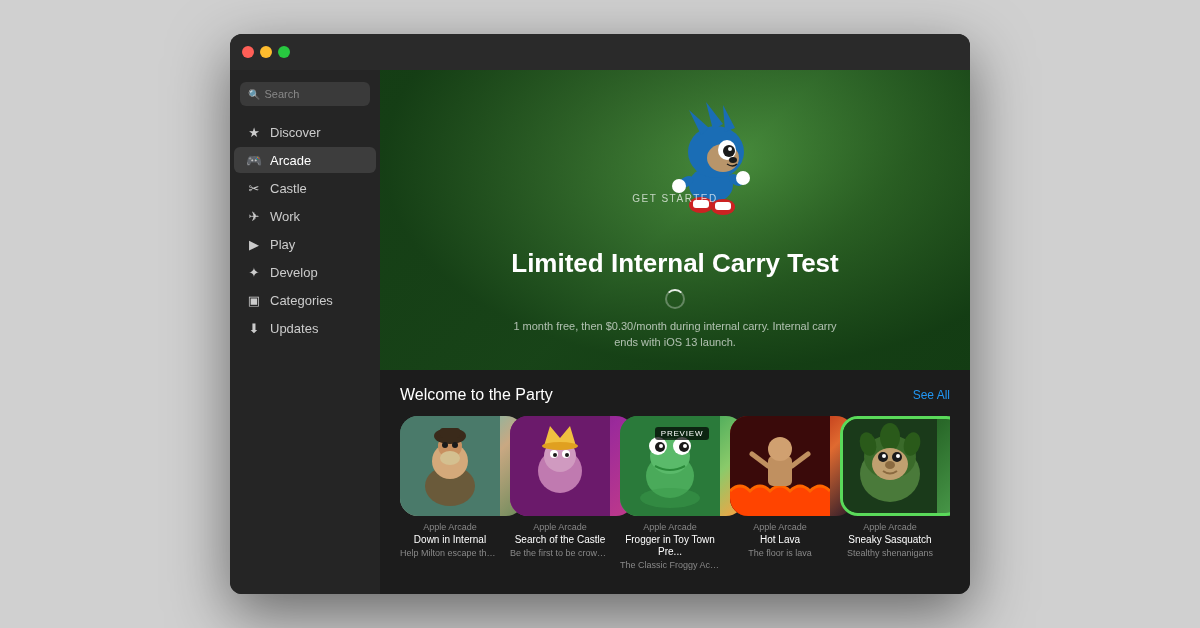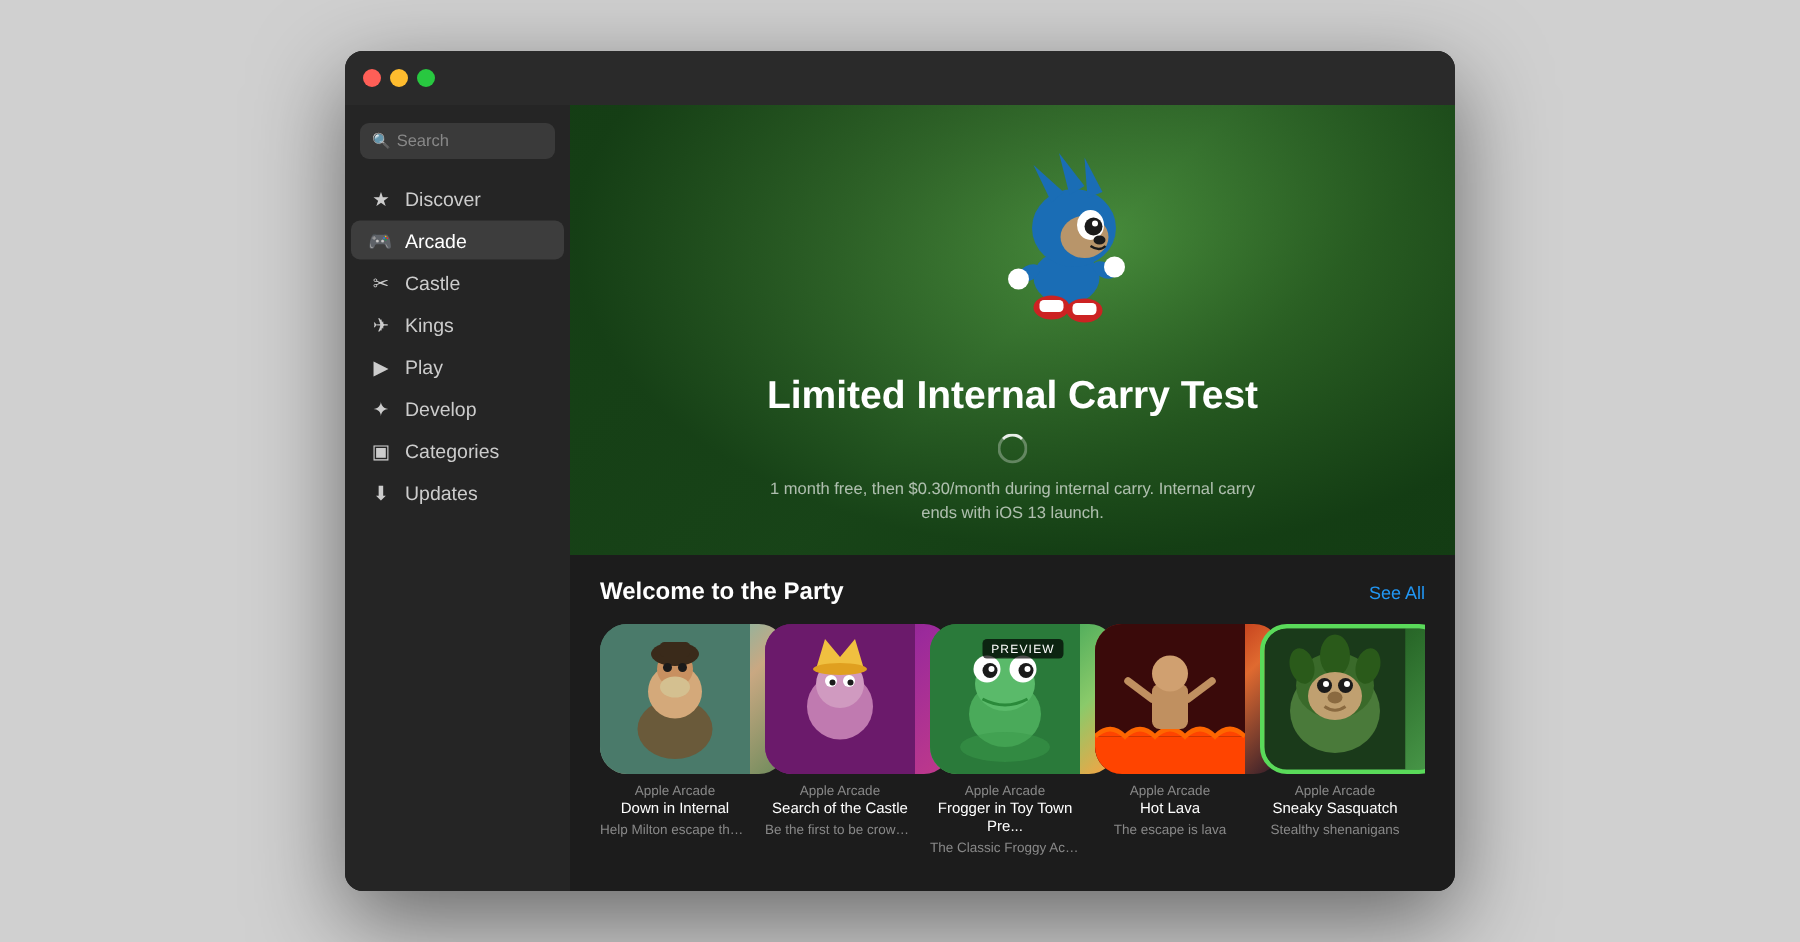--- a/index.html
+++ b/index.html
@@ -171,21 +171,21 @@
     }
     .section-header {
       display: flex;
       justify-content: space-between;
       align-items: center;
       margin-bottom: 12px;
     }
     .section-title {
       color: #fff;
       font-size: 16px;
-      font-weight: 700;
+      font-weight: 400;
     }
     .see-all-link {
       color: #2196f3;
       font-size: 12px;
       cursor: pointer;
     }
     .games-row {
       display: flex;
       gap: 10px;
       overflow-x: auto;
@@ -291,21 +291,21 @@
       <div class="nav-item active">
         <span class="nav-icon">🎮</span>
         <span>Arcade</span>
       </div>
       <div class="nav-item">
         <span class="nav-icon">✂</span>
         <span>Castle</span>
       </div>
       <div class="nav-item">
         <span class="nav-icon">✈</span>
-        <span>Kings</span>
+        <span>Work</span>
       </div>
       <div class="nav-item">
         <span class="nav-icon">▶</span>
         <span>Play</span>
       </div>
       <div class="nav-item">
         <span class="nav-icon">✦</span>
         <span>Develop</span>
       </div>
       <div class="nav-item">
@@ -351,20 +351,21 @@
             <ellipse cx="85" cy="90" rx="8" ry="5" transform="rotate(30 85 90)" fill="#1a6db5"></ellipse>
 
             <circle cx="28" cy="96" r="7" fill="white"></circle>
             <circle cx="92" cy="88" r="7" fill="white"></circle>
 
             <rect x="42" y="110" width="16" height="8" rx="3" fill="white"></rect>
             <rect x="64" y="112" width="16" height="8" rx="3" fill="white"></rect>
           </svg>
         </div>
         <div class="hero-content">
+          <div class="get-started-label">GET STARTED</div>
           <div class="hero-title">Limited Internal Carry Test</div>
           <div class="loading-spinner"></div>
           <div class="hero-subtitle">1 month free, then $0.30/month during internal carry. Internal carry ends with iOS 13 launch.</div>
         </div>
       </div>
 
       <div class="section">
         <div class="section-header">
           <span class="section-title">Welcome to the Party</span>
           <span class="see-all-link">See All</span>
@@ -455,21 +456,21 @@
 
                 <rect x="38" y="40" width="24" height="30" rx="5" fill="#c09060"></rect>
                 <circle cx="50" cy="33" r="12" fill="#d0a070"></circle>
 
                 <line x1="38" y1="50" x2="22" y2="38" stroke="#c09060" stroke-width="5" stroke-linecap="round"></line>
                 <line x1="62" y1="50" x2="78" y2="38" stroke="#c09060" stroke-width="5" stroke-linecap="round"></line>
               </svg>
             </div>
             <div class="game-publisher">Apple Arcade</div>
             <div class="game-name">Hot Lava</div>
-            <div class="game-desc">The escape is lava</div>
+            <div class="game-desc">The floor is lava</div>
           </div>
 
           <div class="game-card">
             <div class="game-thumb game-thumb-5">
               <svg width="94" height="94" viewBox="0 0 94 94">
                 <rect width="94" height="94" fill="#1a3a1a"></rect>
 
                 <ellipse cx="47" cy="55" rx="30" ry="28" fill="#4a7a3a"></ellipse>
 
                 <ellipse cx="47" cy="38" rx="26" ry="22" fill="#3a6a2a"></ellipse>

